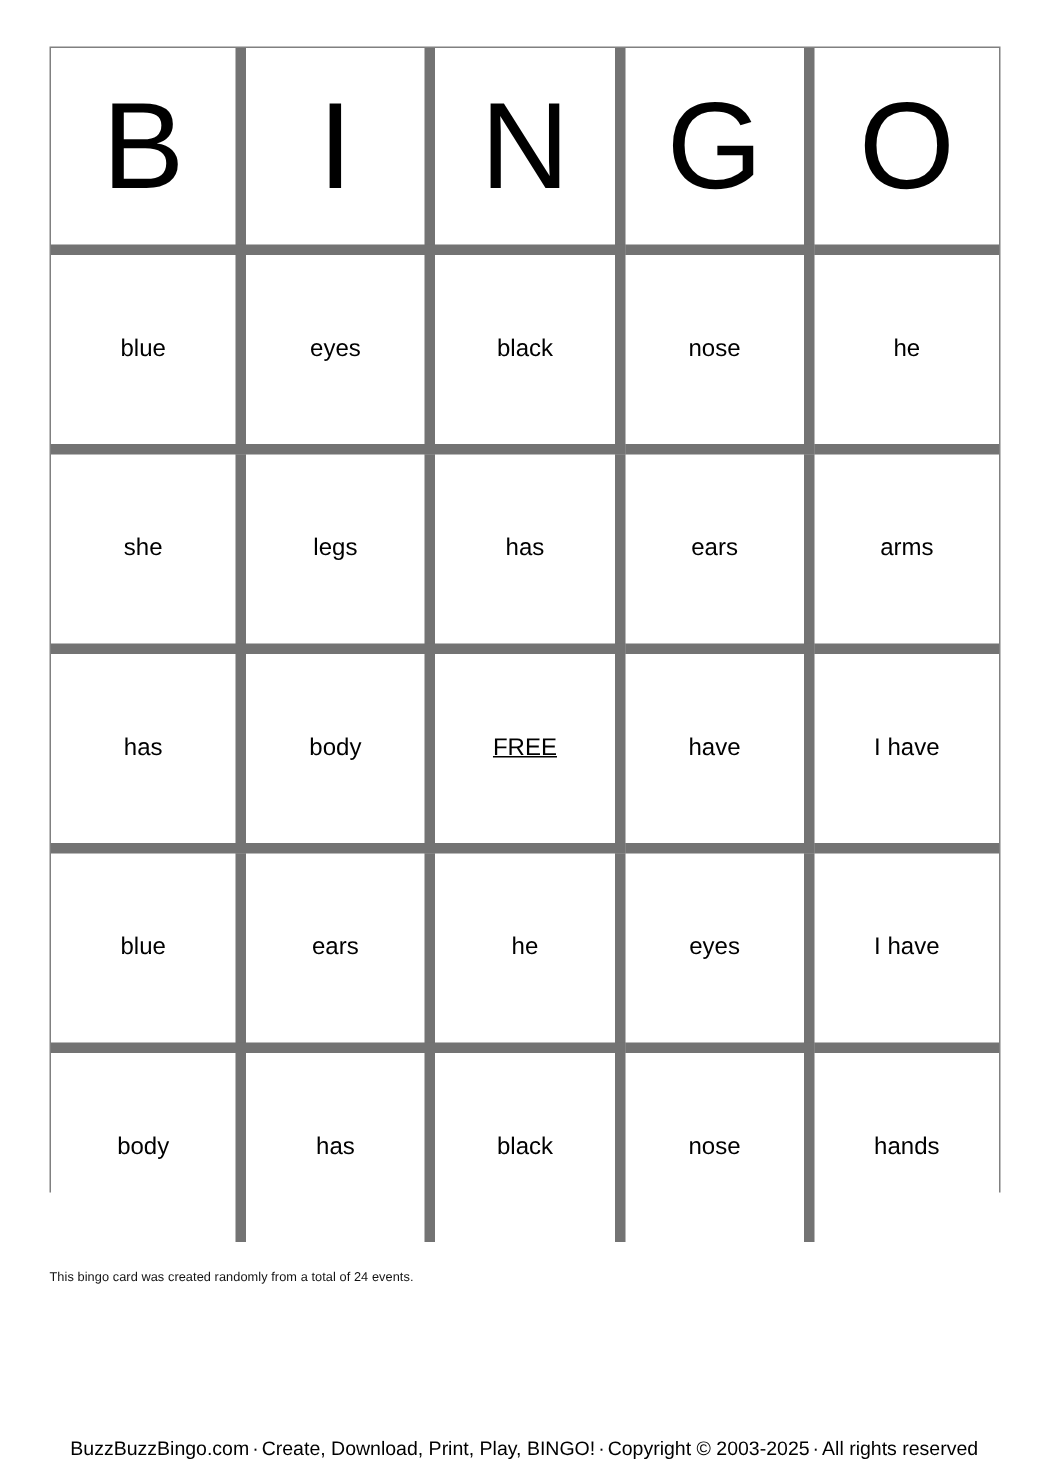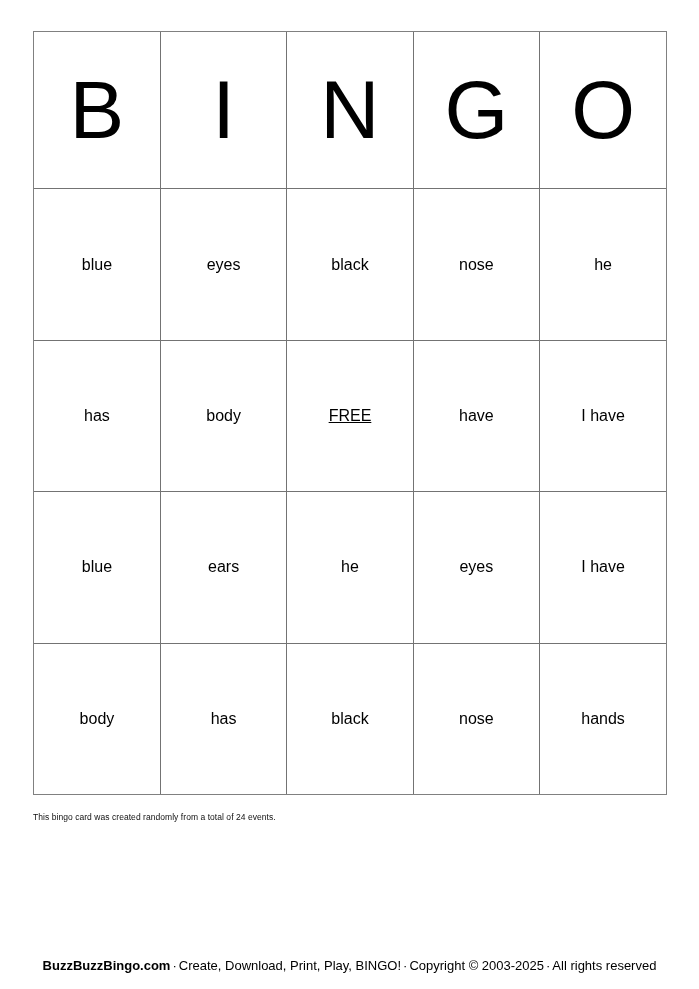--- a/index.html
+++ b/index.html
@@ -35,21 +35,21 @@
   }
 
   .bingo-table {
     width: 100%;
     height: 100%;
     border-collapse: collapse;
     table-layout: fixed;
   }
 
   .bingo-table td {
-    border: 1px solid #737373;
+    border: 7px solid #737373;
     text-align: center;
     vertical-align: middle;
     padding: 0;
     background: #ffffff;
   }
   
   .bingo-table tr:first-child td { border-top: none; }
   .bingo-table tr:last-child td { border-bottom: none; }
   .bingo-table td:first-child { border-left: none; }
   .bingo-table td:last-child { border-right: none; }
@@ -76,41 +76,41 @@
   }
   .free-cell .cell-text {
     font-size: 16px;
     text-decoration: underline;
   }
 
   
   .note {
     position: absolute;
     left: 33px;
-    top: 812px;
+    top: 846px;
     width: 640px;
     font-size: 8.5px;
     line-height: 11.5px;
     color: #111111;
     letter-spacing: 0.05px;
   }
   .note div { white-space: nowrap; }
 
   
   .footer {
     position: absolute;
     left: 0;
     top: 957px;
     width: 699px;
     text-align: center;
     font-size: 13px;
     line-height: 18px;
     color: #000000;
   }
-  .footer .brand { font-weight: bold; }
+  .footer .brand { font-weight: normal; }
   .footer .sep { padding: 0 2px; }
 </style>
 </head>
 <body>
 
 <div class="page">
 
   <div class="card">
     <table class="bingo-table">
       <tbody>
@@ -133,20 +133,27 @@
       </tr>
 
       <tr class="cell-row">
         <td><span class="cell-text">blue</span></td>
         <td><span class="cell-text">eyes</span></td>
         <td><span class="cell-text">black</span></td>
         <td><span class="cell-text">nose</span></td>
         <td><span class="cell-text">he</span></td>
       </tr>
 
+      <tr class="cell-row">
+        <td><span class="cell-text">she</span></td>
+        <td><span class="cell-text">legs</span></td>
+        <td><span class="cell-text">has</span></td>
+        <td><span class="cell-text">ears</span></td>
+        <td><span class="cell-text">arms</span></td>
+      </tr>
 
       <tr class="cell-row">
         <td><span class="cell-text">has</span></td>
         <td><span class="cell-text">body</span></td>
         <td class="free-cell"><span class="cell-text">FREE</span></td>
         <td><span class="cell-text">have</span></td>
         <td><span class="cell-text">I have</span></td>
       </tr>
 
       <tr class="cell-row">

